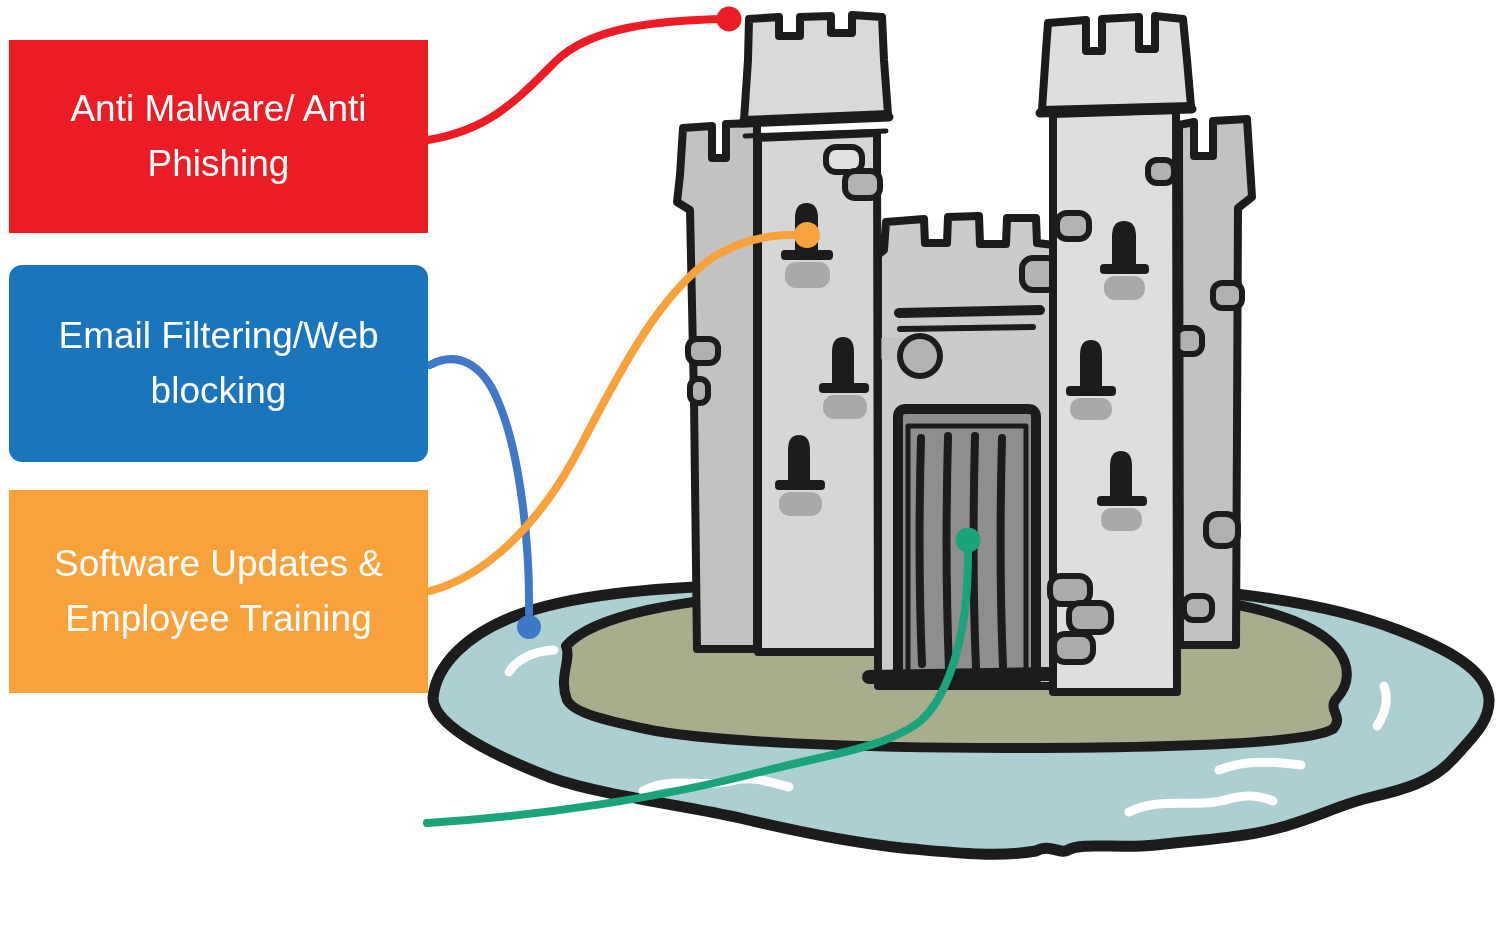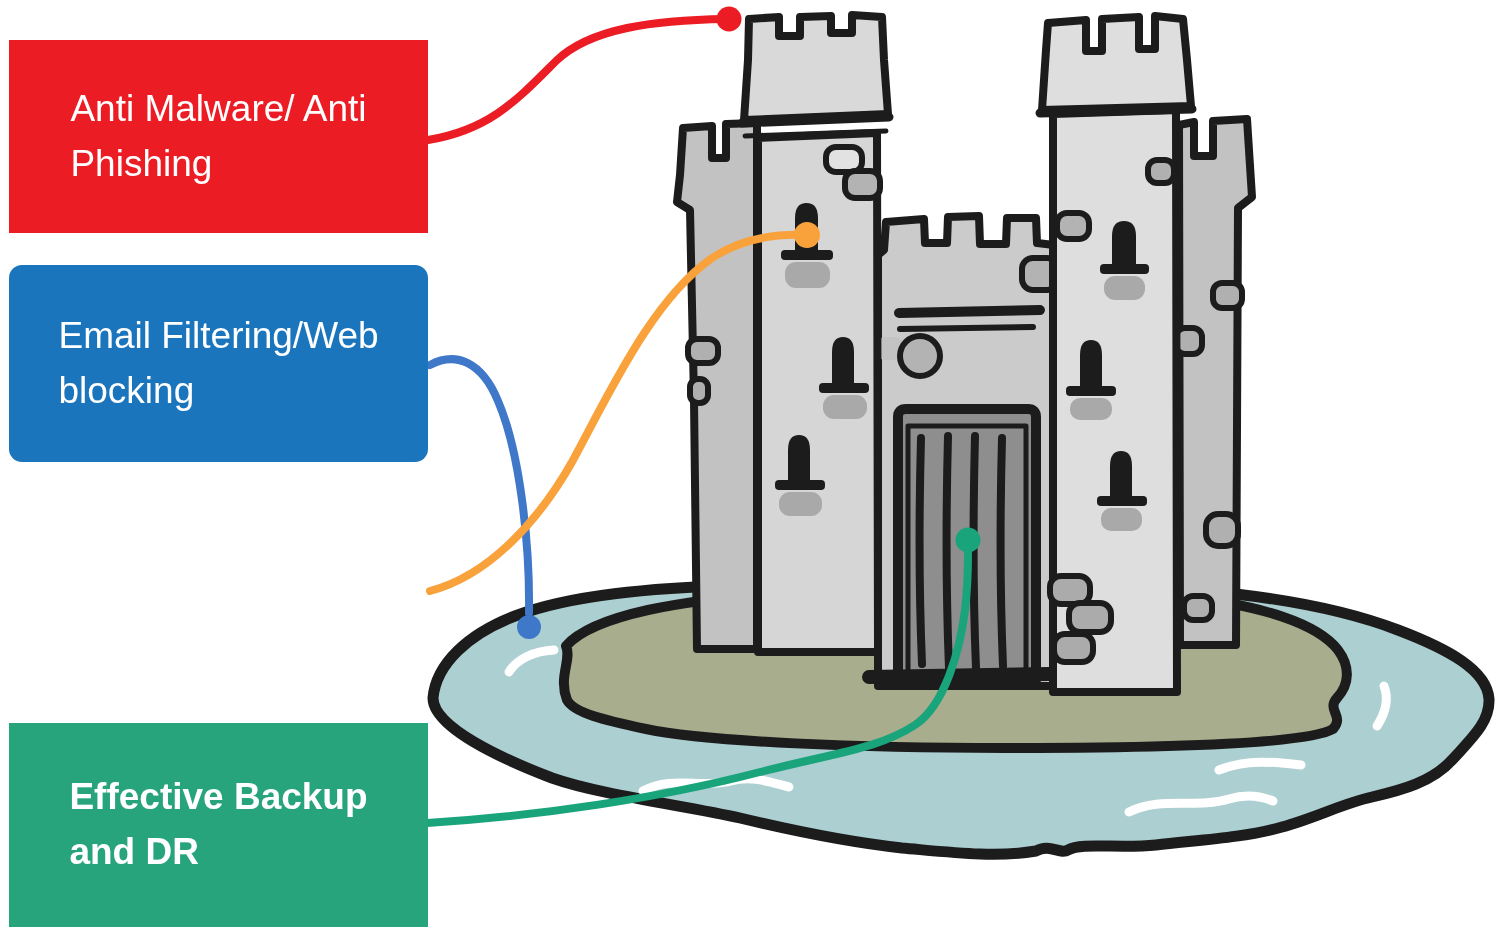--- a/index.html
+++ b/index.html
@@ -15,20 +15,21 @@
     position:absolute;
     left:9px;
     width:419px;
     display:flex;align-items:center;justify-content:center;
     box-sizing:border-box;
   }
   .layer-box .layer-text{
     color:#ffffff;
     font-size:37px;
     line-height:1.48;
+    text-align:center;
     white-space:pre-line;
     font-weight:400;
   }
   .box-1{top:40px;height:193px;}
   .box-2{top:265px;height:197px;}
   .box-3{top:490px;height:203px;}
   .box-4{top:723px;height:204px;}
   .box-4 .layer-text{font-weight:700;}
 </style>
 </head>
@@ -141,17 +142,17 @@
   </svg>
 
   <div class="layer-box box-1" style="background-color: rgb(236, 28, 36);">
     <span class="layer-text">Anti Malware/ Anti
 Phishing</span>
   </div>
   <div class="layer-box box-2" style="background-color: rgb(27, 117, 188); border-radius: 13px;">
     <span class="layer-text">Email Filtering/Web
 blocking</span>
   </div>
-  <div class="layer-box box-4" style="background-color: rgb(40, 164, 125);">
-    <span class="layer-text">Effective Backup
-and DR</span>
+  <div class="layer-box box-3" style="background-color: rgb(249, 162, 60);">
+    <span class="layer-text">Software Updates &amp;
+Employee Training</span>
   </div>
 </div>
 
 </body></html>

